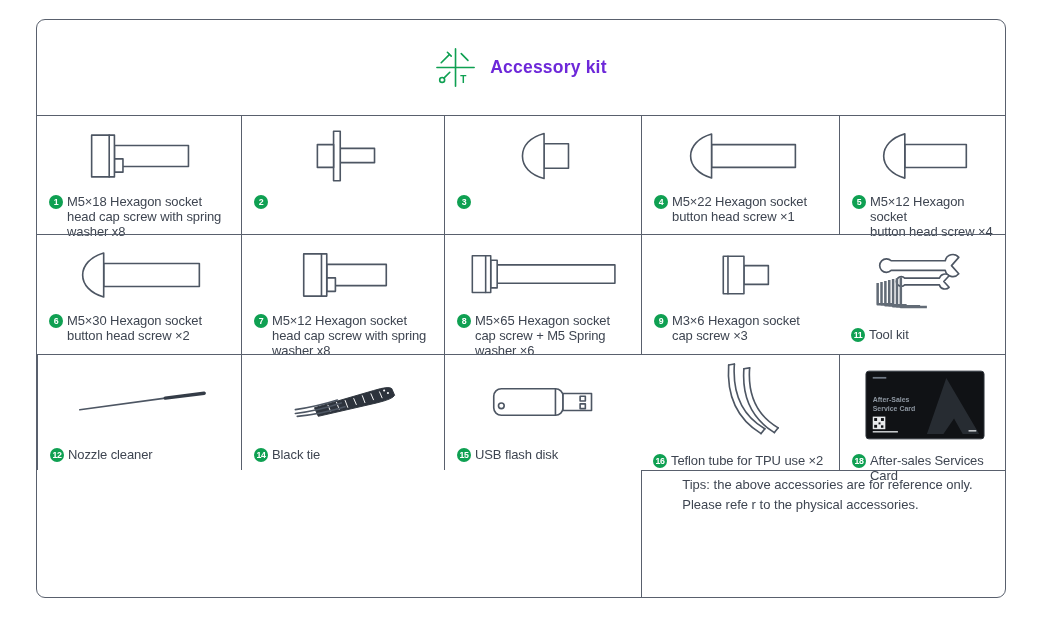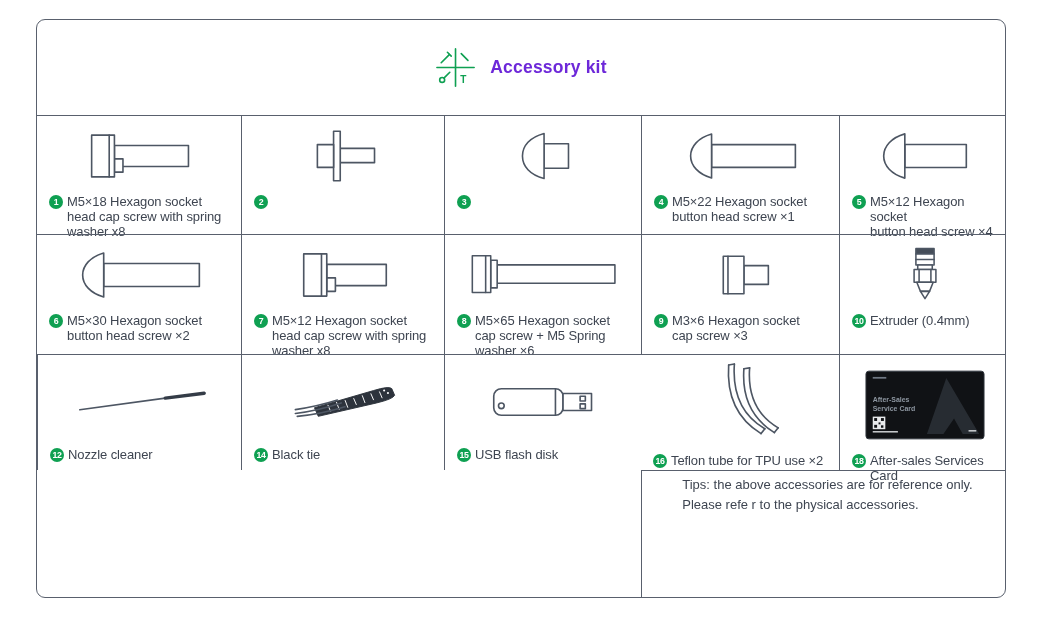--- a/index.html
+++ b/index.html
@@ -196,42 +196,42 @@
             </g>
         </svg>
       </div>
       <div class="label">
         <span class="badge">9</span>
         <span class="t">M3×6 Hexagon socket
 cap screw ×3</span>
       </div>
     </div>
 
-    <div class="cell r2">
-      <div class="art">
-        <svg width="40" height="60" viewBox="0 0 44 64">
-          <g class="ln" stroke-width="1.5">
-            <rect x="12" y="3" width="20" height="6" fill="#454d59"></rect>
-            <rect x="12" y="9" width="20" height="12"></rect>
-              <line x1="12" y1="15" x2="32" y2="15"></line>
-            <rect x="14" y="21" width="16" height="5"></rect>
-            <rect x="10" y="26" width="24" height="14"></rect>
-              <line x1="15.5" y1="26" x2="15.5" y2="40"></line>
-              <line x1="28.5" y1="26" x2="28.5" y2="40"></line>
-            <path d="M13,40 L31,40 L27,50 L17,50 Z"></path>
-            <path d="M17,50 L27,50 L22,58 Z"></path>
-          </g>
-        </svg>
-      </div>
-      <div class="label">
-        <span class="badge">10</span>
-        <span class="t">Extruder (0.4mm)</span>
-      </div>
-    </div>
-
+
+    <div class="cell col1 r3">
+      <div class="art">
+        <svg width="112" height="62" viewBox="0 0 116 62">
+          <path class="ln" stroke-width="1.5" d="M24,9 L80,9 A8,8 0 0 1 94,5.5 L86.5,14 L94,22.5 A8,8 0 0 1 80,19 L24,19 A7,7 0 1 1 24,9 Z"></path>
+          <path class="ln" stroke-width="1.5" d="M38,27 L74,27 A6,6 0 0 1 84,24.5 L78.5,30.5 L84,36.5 A6,6 0 0 1 74,34 L38,34 A5,5 0 1 1 38,27 Z"></path>
+          <g fill="none" stroke="#626b76" stroke-width="2.6" stroke-linejoin="round">
+            <path d="M10,32 V54 H19"></path>
+              <path d="M14,31 V54 H26"></path>
+              <path d="M18,30 V55 H33"></path>
+            <path d="M22,29 V55 H40"></path>
+              <path d="M26,28 V56 H47"></path>
+              <path d="M30,27 V56 H54"></path>
+            <path d="M34,26 V57 H61"></path>
+          </g>
+        </svg>
+      </div>
+      <div class="label">
+        <span class="badge">11</span>
+        <span class="t">Tool kit</span>
+      </div>
+    </div>
 
     <div class="cell r3">
       <div class="art">
         <svg width="136" height="26" viewBox="0 0 140 26">
           <line x1="6" y1="21" x2="94" y2="9" stroke="#4d5663" stroke-width="1.7" stroke-linecap="round"></line>
           <line x1="94" y1="9" x2="134" y2="4" stroke="#343c47" stroke-width="3.6" stroke-linecap="round"></line>
         </svg>
       </div>
       <div class="label">
         <span class="badge">12</span>

